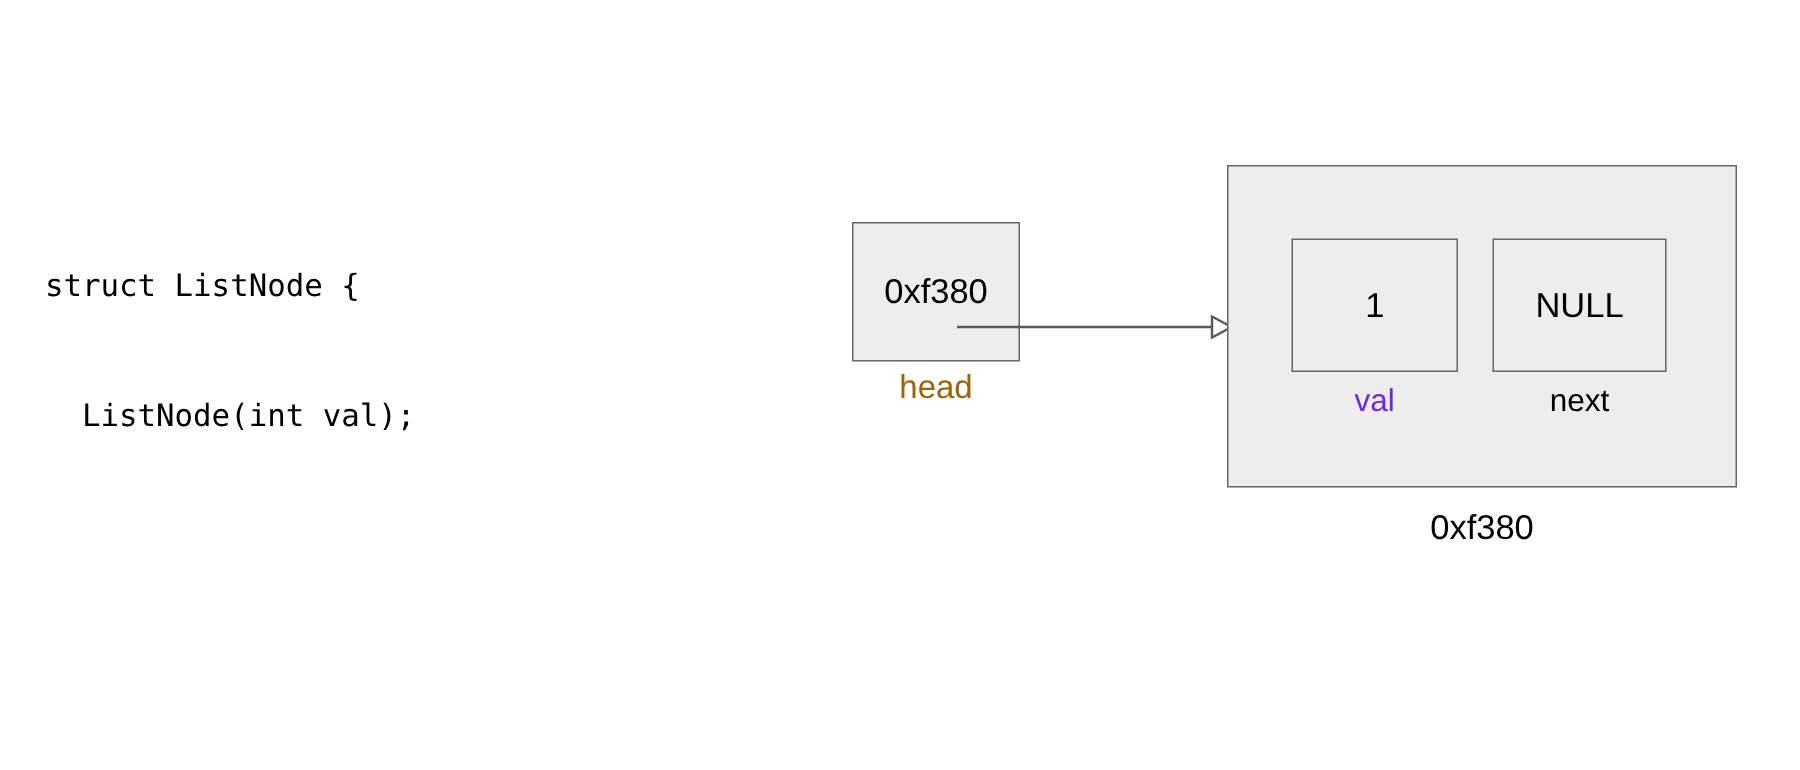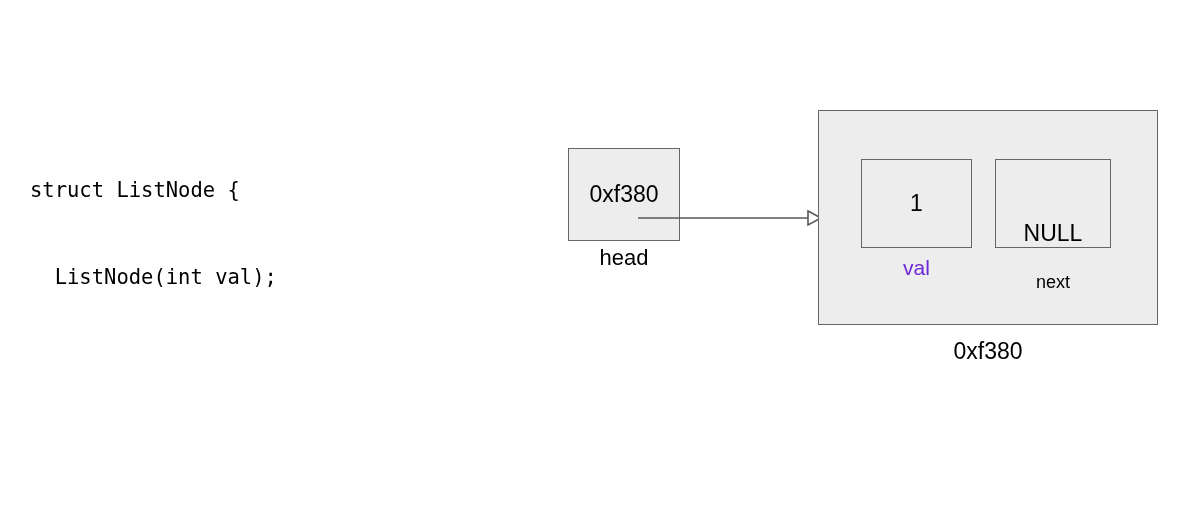--- a/index.html
+++ b/index.html
@@ -55,21 +55,21 @@
     font-size: 23px;
   }
 
   #head-caption {
     position: absolute;
     left: 568px;
     top: 245px;
     width: 112px;
     text-align: center;
     font-size: 22px;
-    color: #000000;
+    color: #a16207;
   }
 
   #node-box {
     left: 818px;
     top: 110px;
     width: 340px;
     height: 215px;
   }
 
   #val-box {
@@ -79,40 +79,39 @@
     height: 89px;
     font-size: 23px;
   }
 
   #next-box {
     left: 995px;
     top: 159px;
     width: 116px;
     height: 89px;
     font-size: 23px;
-    align-items: flex-end;
   }
 
   #val-caption {
     position: absolute;
     left: 861px;
     top: 256px;
     width: 111px;
     text-align: center;
     font-size: 21px;
     color: #6d28d9;
   }
 
   #next-caption {
     position: absolute;
     left: 995px;
-    top: 272px;
+    top: 256px;
     width: 116px;
     text-align: center;
-    font-size: 18px;
+    font-size: 21px;
     color: #000000;
   }
 
   #node-address {
     position: absolute;
     left: 818px;
     top: 338px;
     width: 340px;
     text-align: center;
     font-size: 23px;

